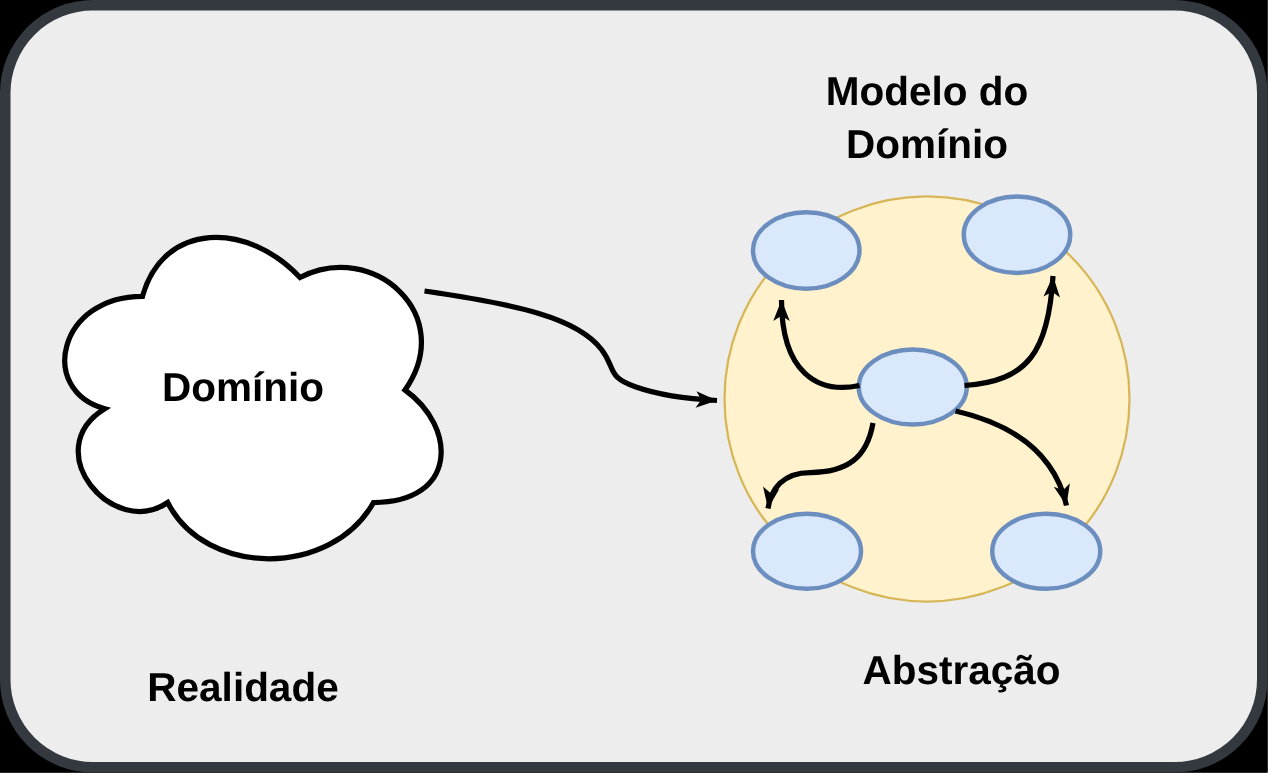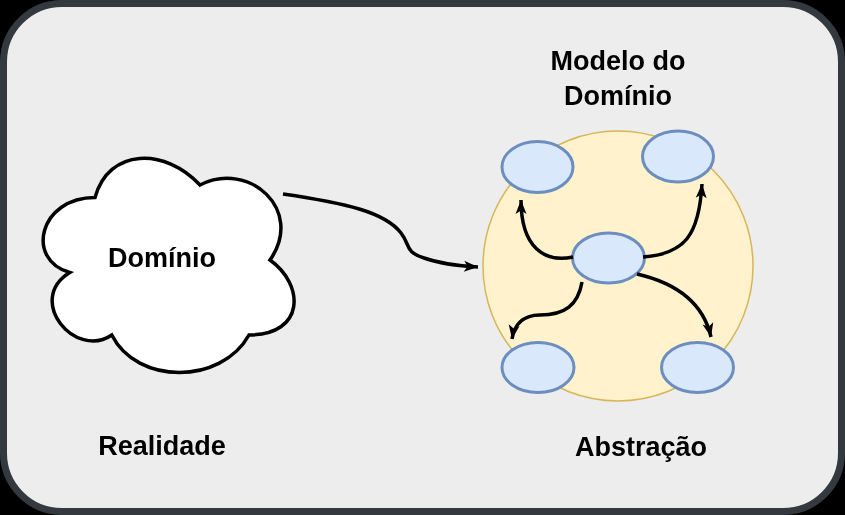--- a/index.html
+++ b/index.html
@@ -84,17 +84,17 @@
     <path d="M 637 274 C 676 283 703 302 711 337" fill="none" stroke-width="3.5" marker-end="url(#arrowhead)" stroke="#000000"></path>
   </svg>
 
   <div class="label title" style="left:498px; top:44px; width:240px;">
     <div>Modelo do</div>
     <div>Domínio</div>
   </div>
 
   <div class="label" style="left:42px; top:243px; width:240px;">Domínio</div>
 
-  <div class="label" style="left:42px; top:431px; width:240px;">Realidade</div>
+  <div class="label" style="left:42px; top:443px; width:240px;">Realidade</div>
 
   <div class="label" style="left:521px; top:432px; width:240px;">Abstração</div>
 
 </div>
 
 </body></html>

